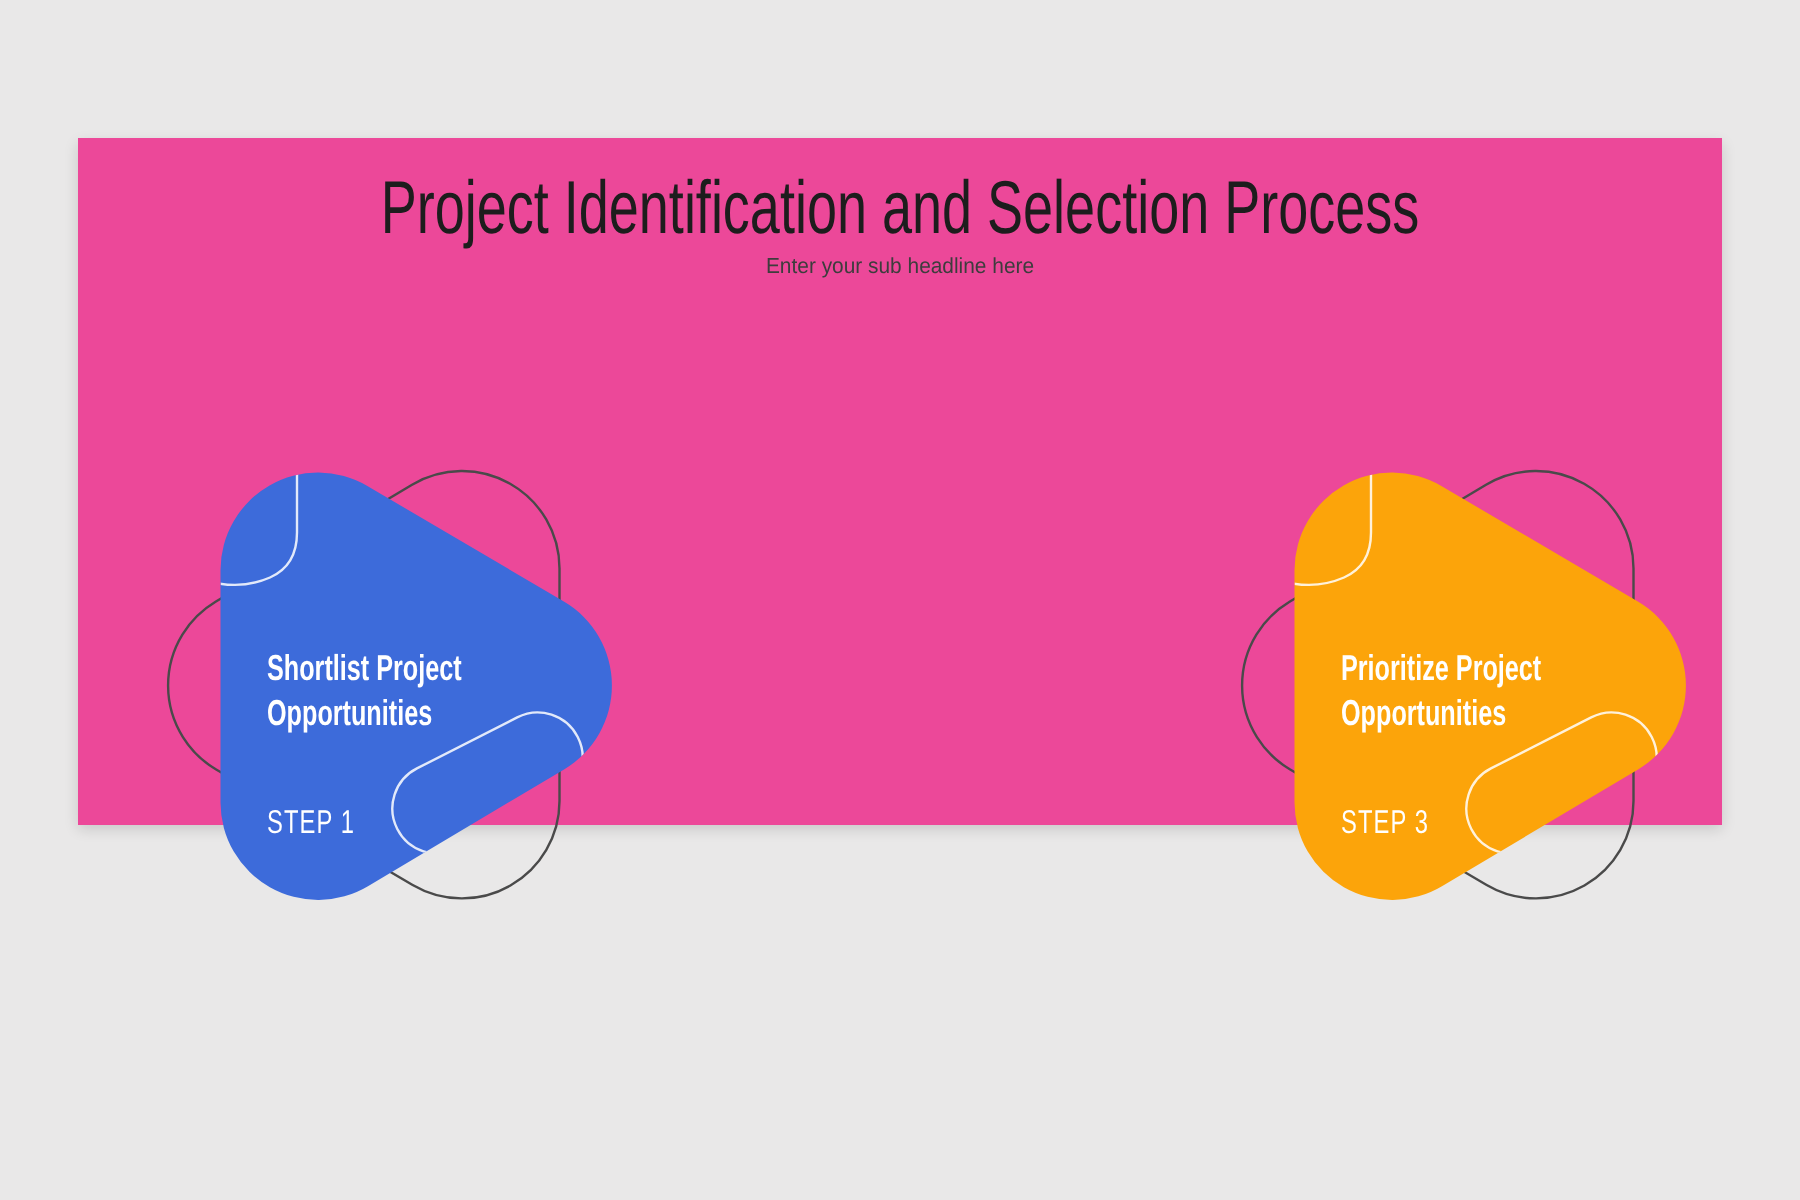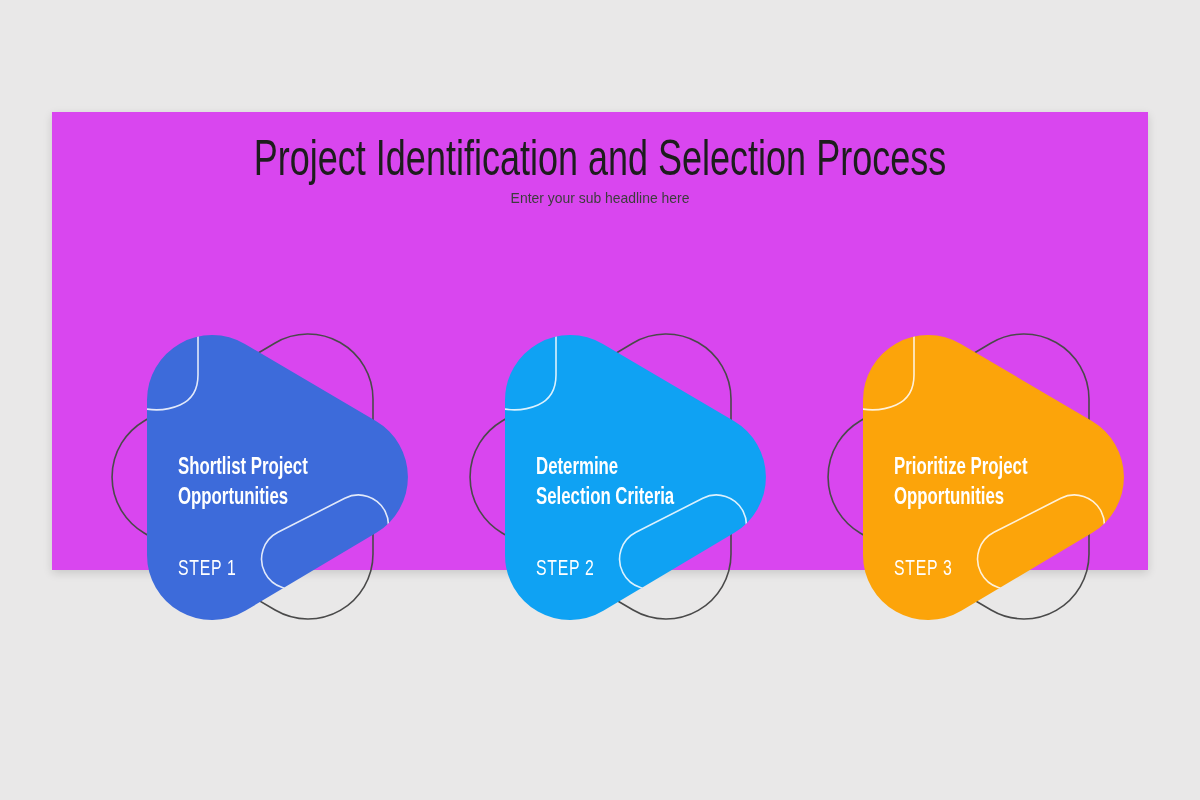--- a/index.html
+++ b/index.html
@@ -3,23 +3,22 @@
 <meta charset="utf-8">
 <style>
   html,body{margin:0;padding:0;}
   body{
     width:1200px;height:800px;position:relative;overflow:hidden;
     background:#e9e8e8;
     font-family:"Liberation Sans","DejaVu Sans",sans-serif;
   }
   .slide{
     position:absolute;left:52px;top:92px;width:1096px;height:458px;
-    background:#d946ef;
+    background:#ec4899;
     box-shadow:0 3px 9px rgba(0,0,0,0.14);
-    margin-top:20px;
   }
   .heading{
     position:absolute;top:20px;left:0;width:100%;
     text-align:center;font-size:50px;line-height:1.05;font-weight:400;
     color:#1d1d1d;letter-spacing:0;
     transform:scaleX(0.72);transform-origin:50% 0;
     white-space:nowrap;
   }
   .subheading{
     position:absolute;top:78px;left:0;width:100%;
@@ -70,40 +69,20 @@
         <rect x="137.5" y="207" width="135" height="60" rx="30" transform="rotate(-27 205 237)"></rect>
       </g>
     </svg>
     <div class="shape-text">
       <span>Shortlist Project</span>
       <span>Opportunities</span>
     </div>
     <div class="step-label">STEP 1</div>
   </div>
 
-  <div class="step-group g2">
-    <svg width="340" height="325" viewBox="-20 0 340 325">
-      <defs>
-        <clipPath id="clip1">
-          <path d="M 27 95 A 65 65 0 0 1 124.9 39 L 255.9 116 A 65 65 0 0 1 256.3 227.8 L 125.3 305.8 A 65 65 0 0 1 27 250 Z"></path>
-        </clipPath>
-      </defs>
-      <path d="M 27 95 A 65 65 0 0 1 124.9 39 L 255.9 116 A 65 65 0 0 1 256.3 227.8 L 125.3 305.8 A 65 65 0 0 1 27 250 Z" transform="rotate(180 140 172)" fill="none" stroke-width="1.6" stroke="#4A4A4A"></path>
-      <path d="M 27 95 A 65 65 0 0 1 124.9 39 L 255.9 116 A 65 65 0 0 1 256.3 227.8 L 125.3 305.8 A 65 65 0 0 1 27 250 Z" fill="#0FA2F3"></path>
-      <g clip-path="url(#clip1)" fill="none" stroke="#ffffff" stroke-opacity="0.85" stroke-width="1.6">
-        <path d="M 78 28 L 78 70 Q 78 92 60 100 Q 44 107 26 104"></path>
-        <rect x="137.5" y="207" width="135" height="60" rx="30" transform="rotate(-27 205 237)"></rect>
-      </g>
-    </svg>
-    <div class="shape-text">
-      <span>Determine</span>
-      <span>Selection Criteria</span>
-    </div>
-    <div class="step-label">STEP 2</div>
-  </div>
 
   <div class="step-group g3">
     <svg width="340" height="325" viewBox="-20 0 340 325">
       <defs>
         <clipPath id="clip2">
           <path d="M 27 95 A 65 65 0 0 1 124.9 39 L 255.9 116 A 65 65 0 0 1 256.3 227.8 L 125.3 305.8 A 65 65 0 0 1 27 250 Z"></path>
         </clipPath>
       </defs>
       <path d="M 27 95 A 65 65 0 0 1 124.9 39 L 255.9 116 A 65 65 0 0 1 256.3 227.8 L 125.3 305.8 A 65 65 0 0 1 27 250 Z" transform="rotate(180 140 172)" fill="none" stroke-width="1.6" stroke="#4A4A4A"></path>
       <path d="M 27 95 A 65 65 0 0 1 124.9 39 L 255.9 116 A 65 65 0 0 1 256.3 227.8 L 125.3 305.8 A 65 65 0 0 1 27 250 Z" fill="#FCA40A"></path>

